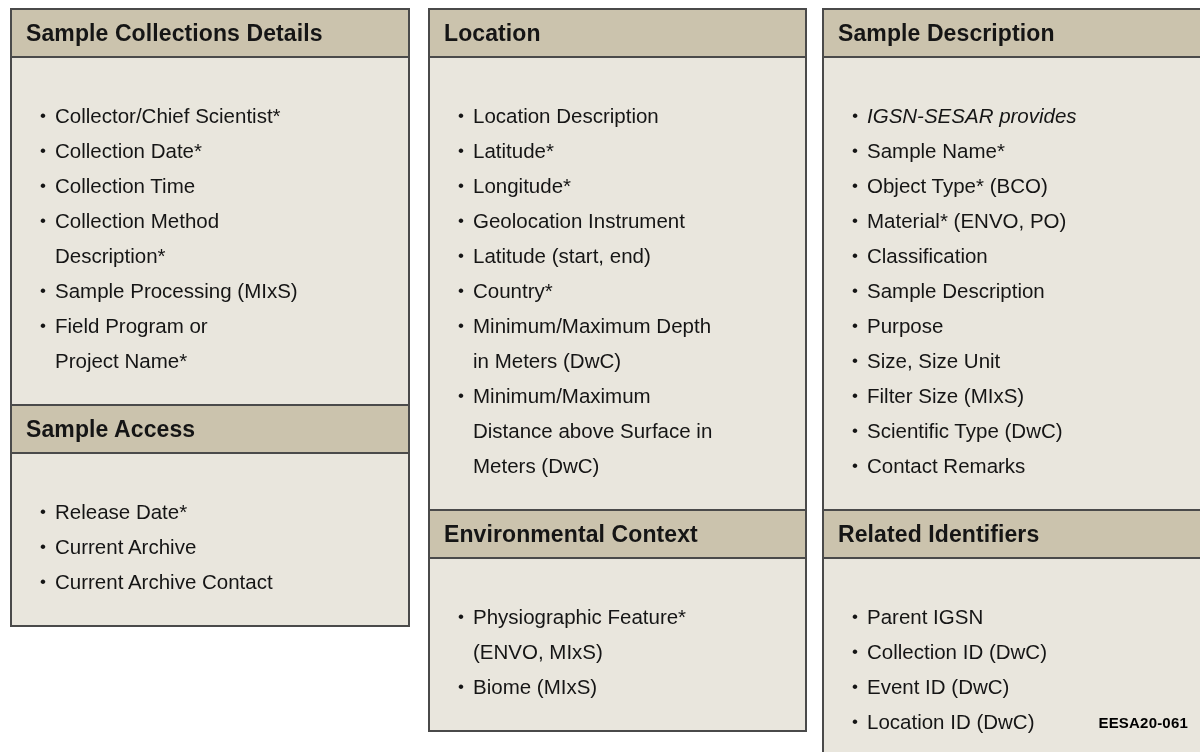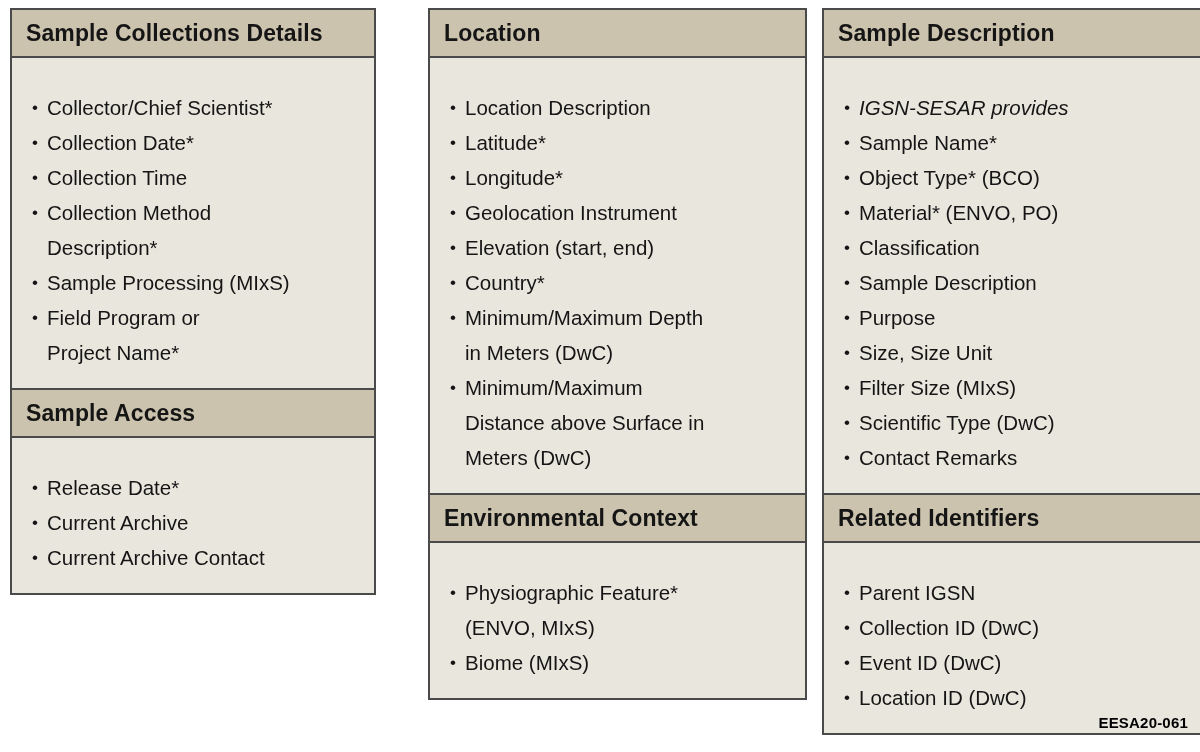--- a/index.html
+++ b/index.html
@@ -15,39 +15,39 @@
     background: #ffffff;
     overflow: hidden;
   }
   .column {
     position: absolute;
     top: 8px;
     border: 2px solid #4a4a4a;
     background: #e9e6dd;
     box-sizing: border-box;
   }
-  .col-1 { left: 10px;  width: 366px; }
+  .col-1 { left: 10px;  width: 400px; }
   .col-2 { left: 428px; width: 379px; }
   .col-3 { left: 822px; width: 450px; }
 
   .section-header {
     background: #cbc3ad;
     border-bottom: 2px solid #4a4a4a;
     font-weight: bold;
     font-size: 23px;
     color: #151515;
     padding: 10px 14px 9px 14px;
     letter-spacing: 0.1px;
   }
   .section + .section .section-header {
     border-top: 2px solid #4a4a4a;
   }
   .item-list {
     list-style: none;
-    margin: 4px;
+    margin: 12px;
     padding: 28px 10px 14px 14px;
   }
   .item-list li {
     position: relative;
     padding-left: 17px;
     font-size: 20.5px;
     line-height: 35px;
     color: #151515;
     white-space: pre-line;
   }
@@ -103,21 +103,21 @@
   </div>
 
   <div class="column col-2">
     <div class="section">
       <div class="section-header">Location</div>
       <ul class="item-list">
         <li>Location Description</li>
         <li>Latitude*</li>
         <li>Longitude*</li>
         <li>Geolocation Instrument</li>
-        <li>Elevation (start, end)</li>
+        <li>Latitude (start, end)</li>
         <li>Country*</li>
         <li>Minimum/Maximum Depth
 in Meters (DwC)</li>
         <li>Minimum/Maximum
 Distance above Surface in
 Meters (DwC)</li>
       </ul>
     </div>
     <div class="section">
       <div class="section-header">Environmental Context</div>

